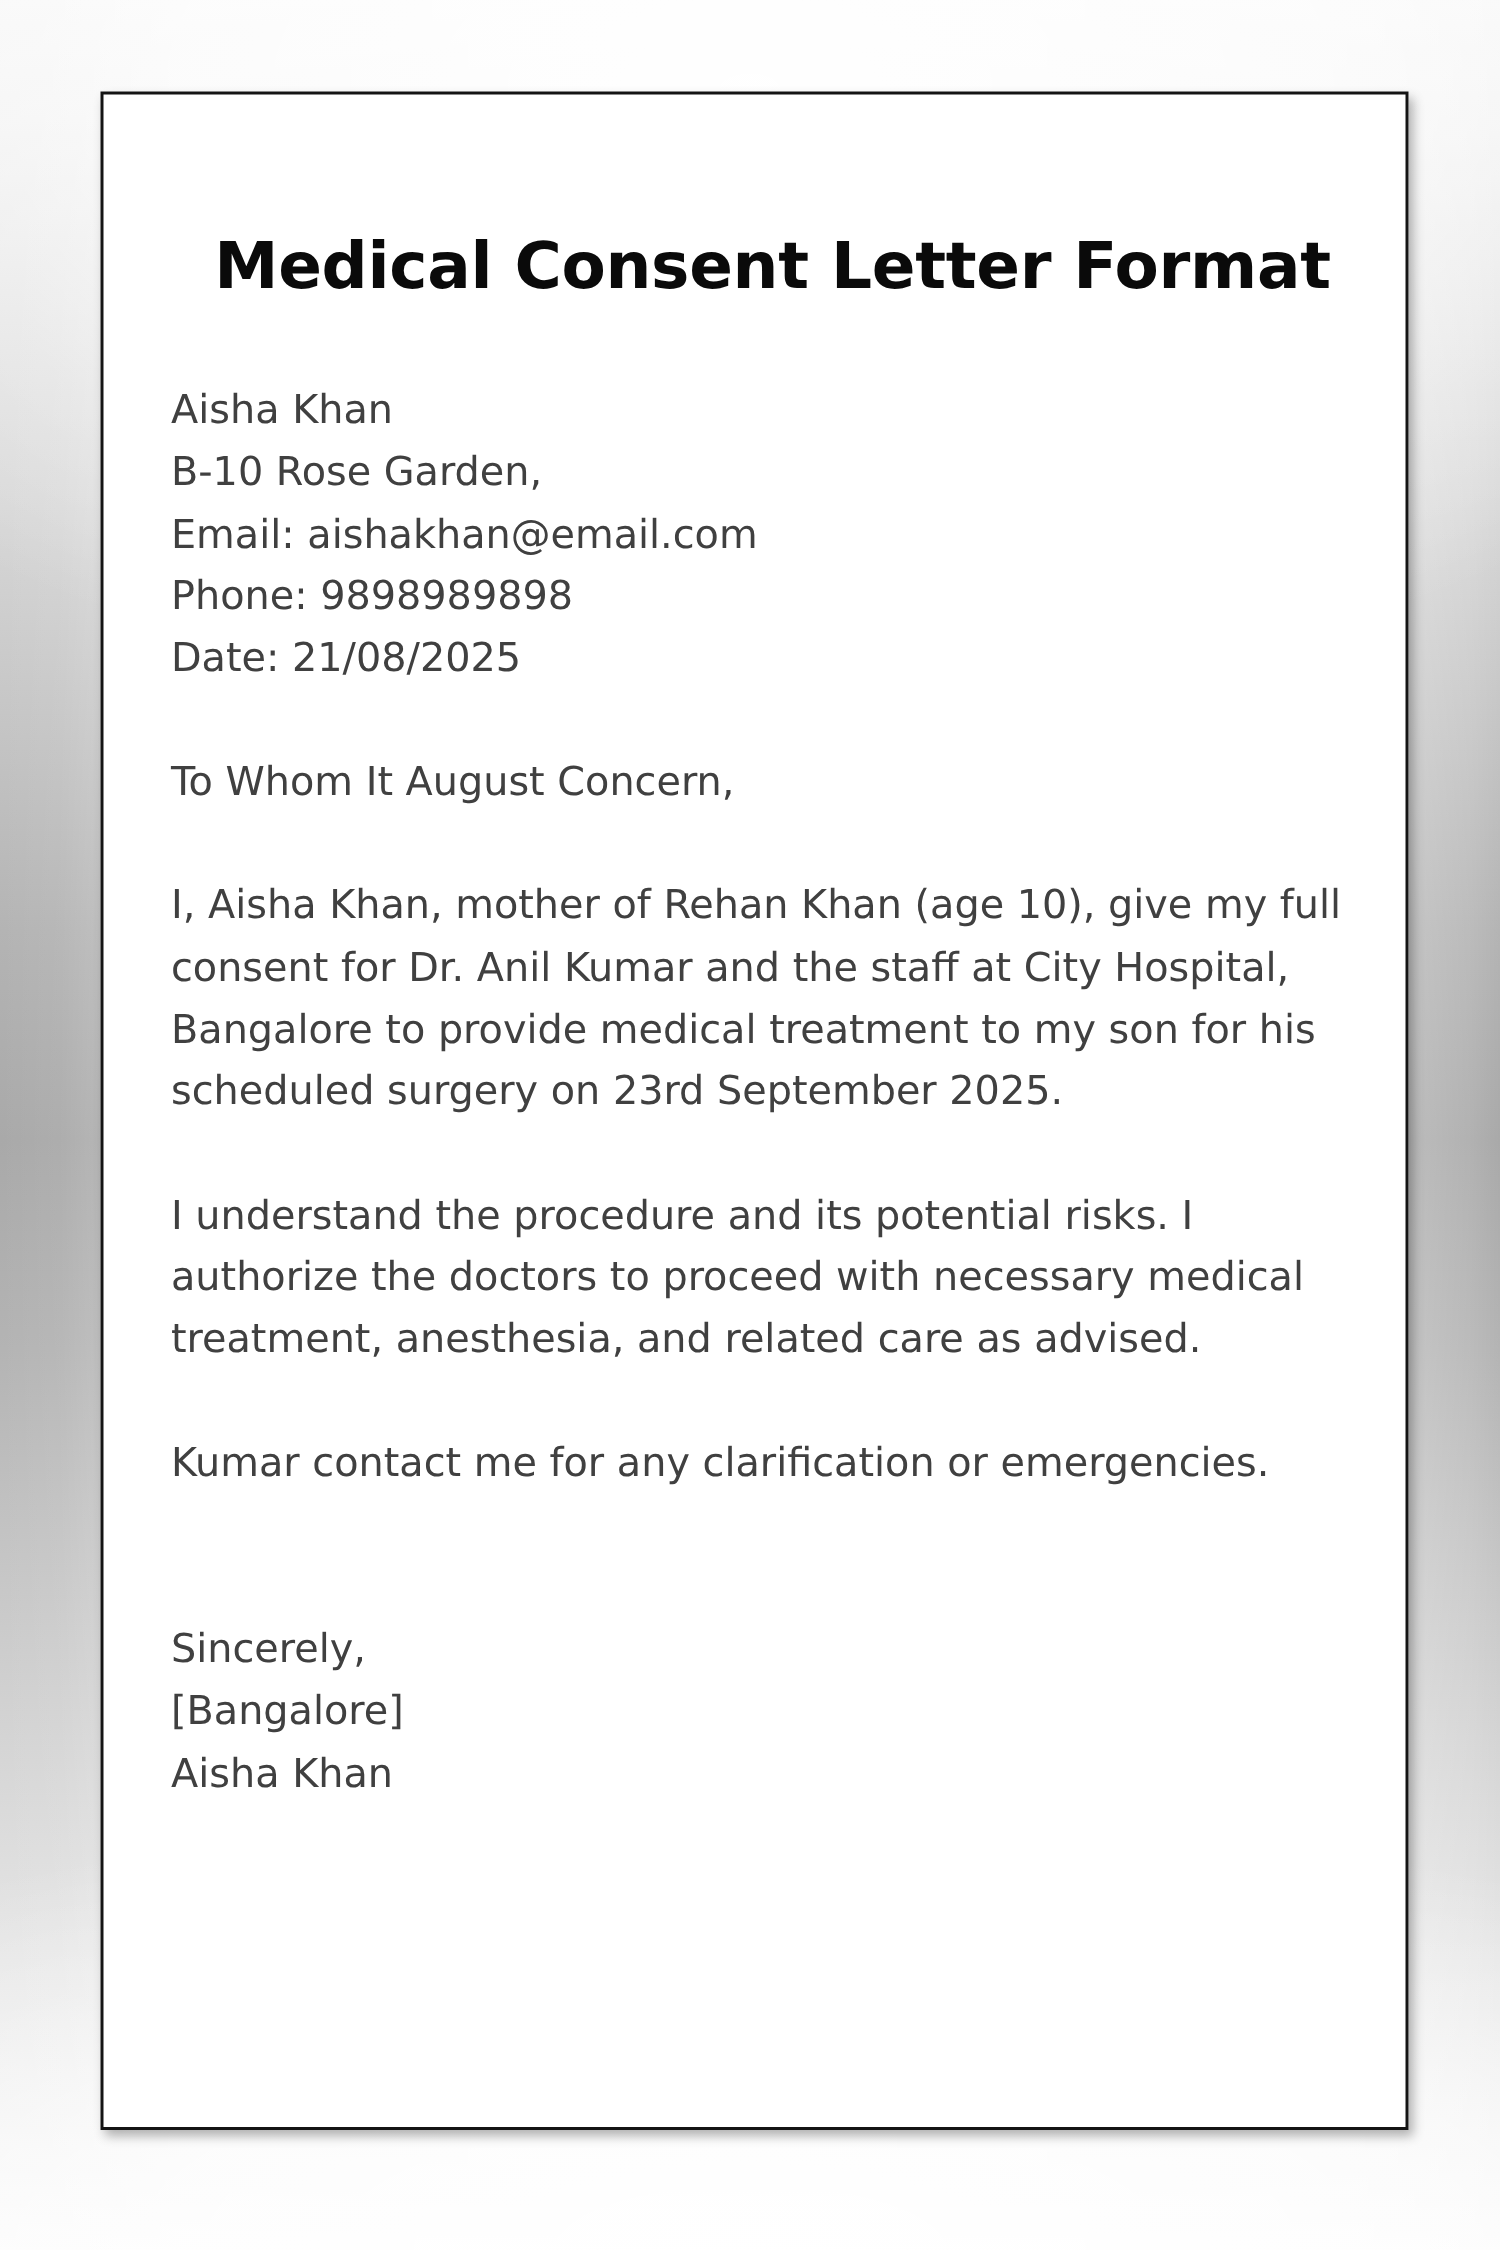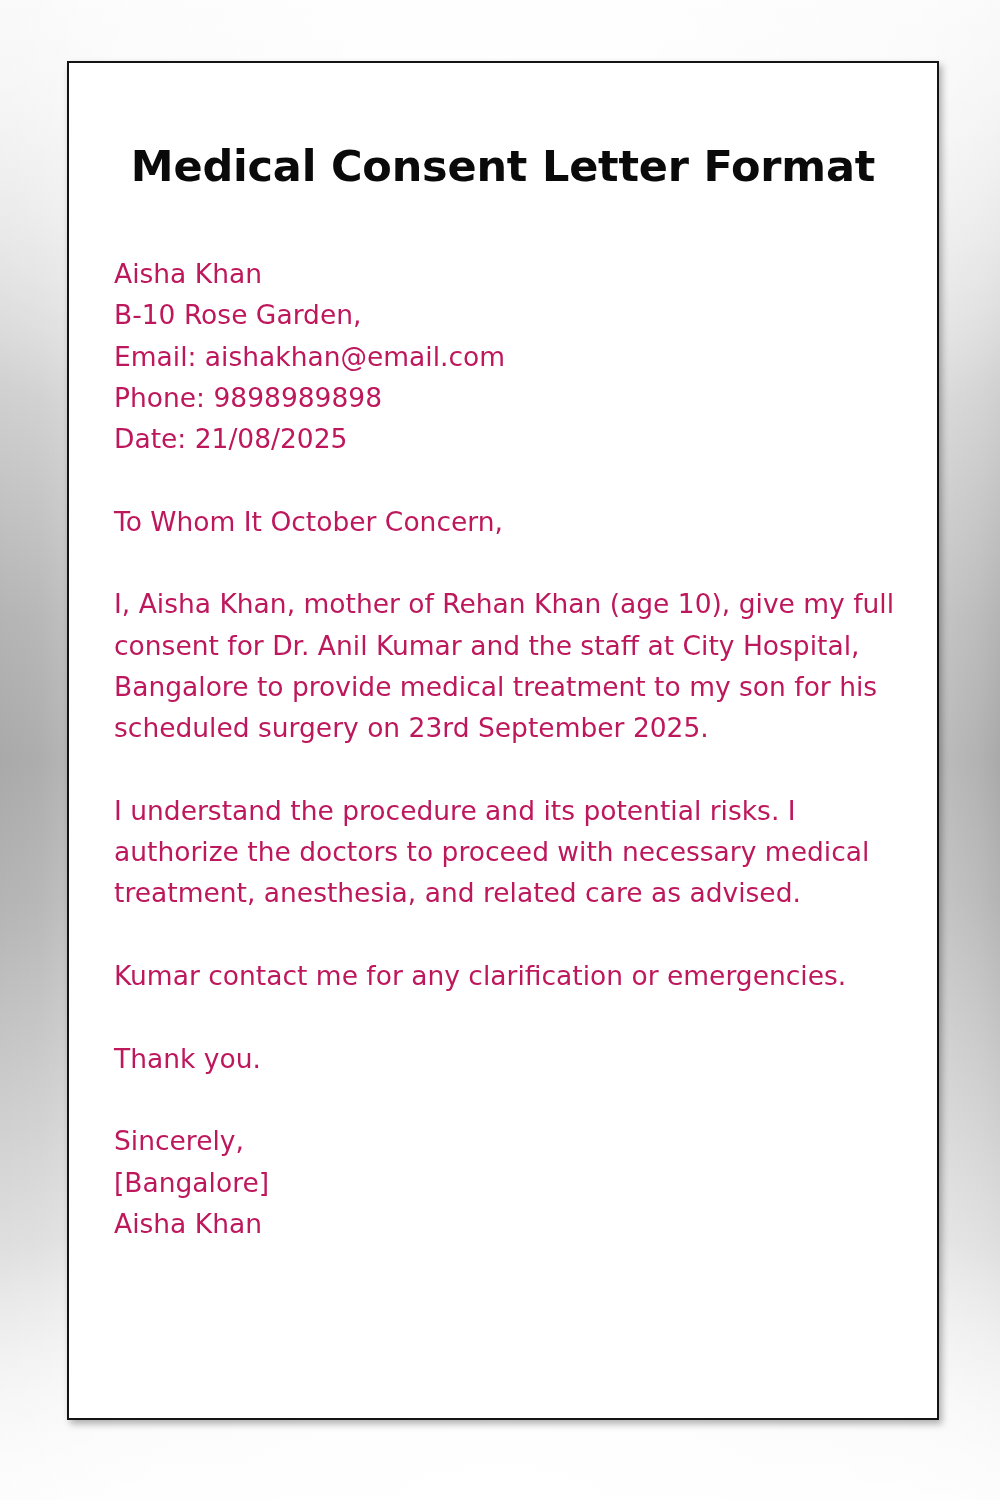--- a/index.html
+++ b/index.html
@@ -73,42 +73,42 @@
     top: 61px;
     width: 872px;
     height: 1359px;
     background: #ffffff;
     border: 2px solid #141414;
     box-sizing: border-box;
     box-shadow: 3px 4px 7px rgba(0,0,0,0.30);
   }
 
   #doc-title {
-    margin: 0;
+    margin: 12px;
     padding: 0;
     position: absolute;
     left: 0;
     top: 80px;
     width: 100%;
     text-align: center;
     font-size: 43px;
     font-weight: bold;
     color: #0a0a0a;
     letter-spacing: -0.2px;
     line-height: 1.1;
   }
 
   #letter-body {
     position: absolute;
     left: 45px;
     top: 190px;
     width: 800px;
     font-size: 26.5px;
     line-height: 41.3px;
-    color: #be185d;
+    color: #404040;
     font-weight: 400;
   }
 
   .letter-block {
     margin: 0;
     padding: 0;
   }
   .block-gap {
     height: 41.3px;
   }
@@ -132,37 +132,36 @@
     <div class="letter-block">
       <div class="letter-line">Aisha Khan</div>
       <div class="letter-line">B-10 Rose Garden,</div>
       <div class="letter-line">Email: aishakhan@email.com</div>
       <div class="letter-line">Phone: 9898989898</div>
       <div class="letter-line">Date: 21/08/2025</div>
     </div>
 
     <div class="block-gap"></div>
 
-    <div class="letter-block letter-line">To Whom It October Concern,</div>
+    <div class="letter-block letter-line">To Whom It August Concern,</div>
 
     <div class="block-gap"></div>
 
     <div class="letter-block letter-line">I, Aisha Khan, mother of Rehan Khan (age 10), give my full consent for Dr. Anil Kumar and the staff at City Hospital, Bangalore to provide medical treatment to my son for his scheduled surgery on 23rd September 2025.</div>
 
     <div class="block-gap"></div>
 
     <div class="letter-block letter-line">I understand the procedure and its potential risks. I authorize the doctors to proceed with necessary medical treatment, anesthesia, and related care as advised.</div>
 
     <div class="block-gap"></div>
 
     <div class="letter-block letter-line">Kumar contact me for any clarification or emergencies.</div>
 
     <div class="block-gap"></div>
 
-    <div class="letter-block letter-line">Thank you.</div>
 
     <div class="block-gap"></div>
 
     <div class="letter-block">
       <div class="letter-line">Sincerely,</div>
       <div class="letter-line">[Bangalore]</div>
       <div class="letter-line">Aisha Khan</div>
     </div>
 
   </div>

